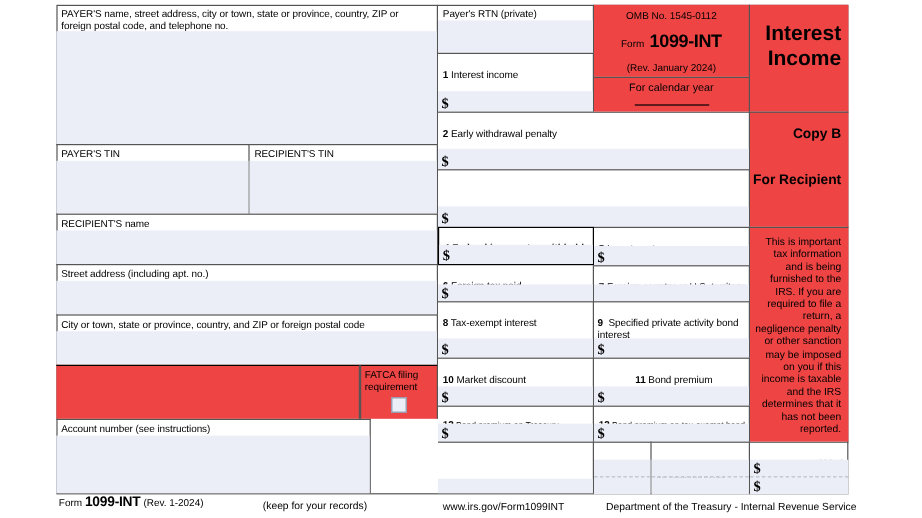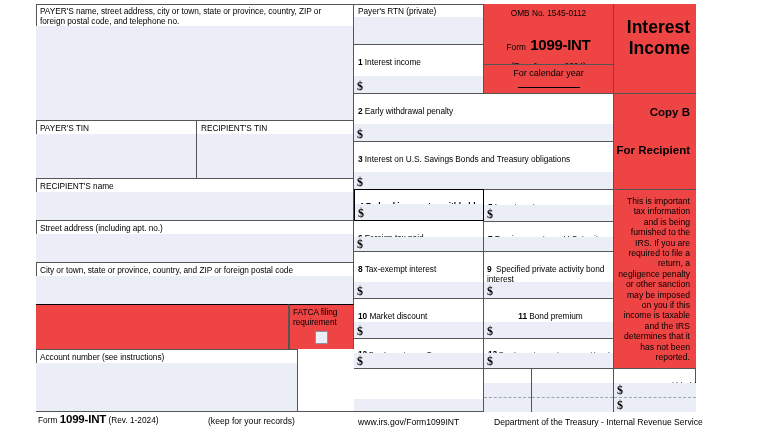--- a/index.html
+++ b/index.html
@@ -4,21 +4,21 @@
 <style>
   html,body{margin:0;padding:0;background:#ffffff;}
   body{
     width:768px;height:432px;overflow:hidden;
     font-family:"Liberation Sans", sans-serif;
     color:#000;
     -webkit-font-smoothing:antialiased;
   }
   .form{
     position:absolute;
-    left:36px;top:4px;
+    left:47px;top:4px;
     width:712px;height:424px;
   }
   
   .cell{position:absolute;box-sizing:border-box;}
   .lbl{
     font-size:8.3px;line-height:10px;
     padding:2px 0 0 4px;
     white-space:pre-line;
     letter-spacing:-0.05px;
   }
@@ -144,23 +144,20 @@
 
   <div class="cell bt br" style="left:318px;top:89px;width:260px;height:48px;">
     <div class="lbl">
       <b class="boxnum">2</b> <span>Early withdrawal penalty</span>
     </div>
     <div class="field" style="height:17px;"></div>
     <div class="dollar">$</div>
   </div>
 
   <div class="cell bt br" style="left:318px;top:137px;width:260px;height:48px;">
-    <div class="lbl">
-      <b class="boxnum">3</b> <span>Interest on U.S. Savings Bonds and Treasury obligations</span>
-    </div>
     <div class="field" style="height:17px;"></div>
     <div class="dollar">$</div>
   </div>
 
   <div class="cell heavy" style="left:318px;top:185px;width:130px;height:32px;">
     <div class="lbl" style="padding-top:1px;">
       <b class="boxnum">4</b> <b>Federal income tax withheld</b>
     </div>
     <div class="field" style="height:16px;left:0;right:0;bottom:0;"></div>
     <div class="dollar">$</div>
@@ -262,21 +259,21 @@
       <b class="boxnum">17</b> <span>State tax withheld</span>
     </div>
     <div class="field dashed-b" style="top:14px;height:14px;bottom:auto;"></div>
     <div class="dollar" style="top:15px;bottom:auto;">$</div>
     <div class="field" style="top:29px;height:14px;bottom:auto;"></div>
     <div class="dollar" style="top:30px;bottom:auto;">$</div>
   </div>
 
   <div class="cell br white" style="left:448px;top:0;width:130px;height:60px;">
     <div class="omb" style="margin-top:4px;">OMB No. 1545-0112</div>
-    <div class="formline" style="margin-top:19px;">
+    <div class="formline" style="margin-top:9px;">
       <span class="sm">Form</span>
       <span class="bg">1099-INT</span>
     </div>
     <div class="rev" style="margin-top:8px;">(Rev. January 2024)</div>
   </div>
 
   <div class="cell bt br white" style="left:448px;top:60px;width:130px;height:29px;">
     <div class="caly" style="margin-top:3px;">For calendar year</div>
     <div class="yearline"></div>
   </div>

